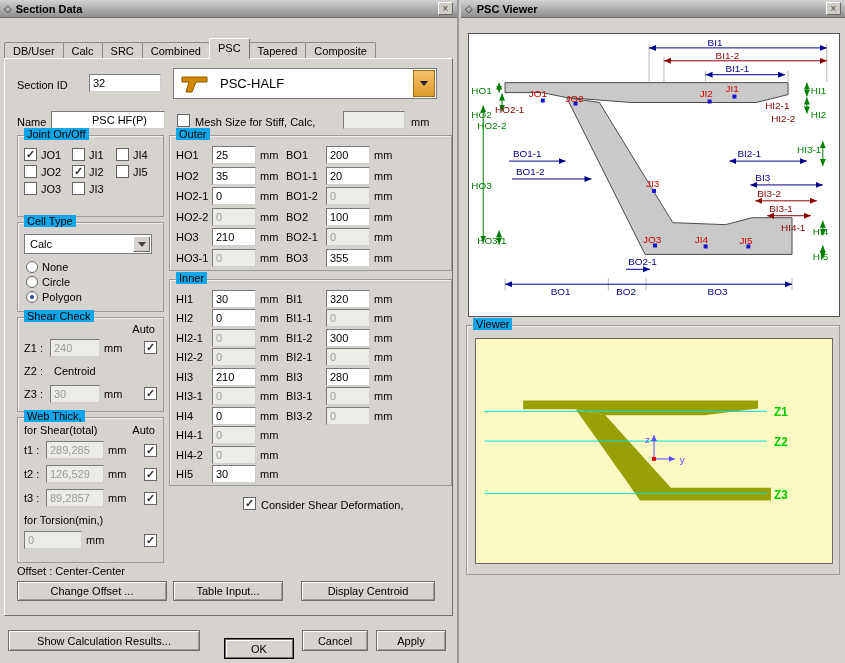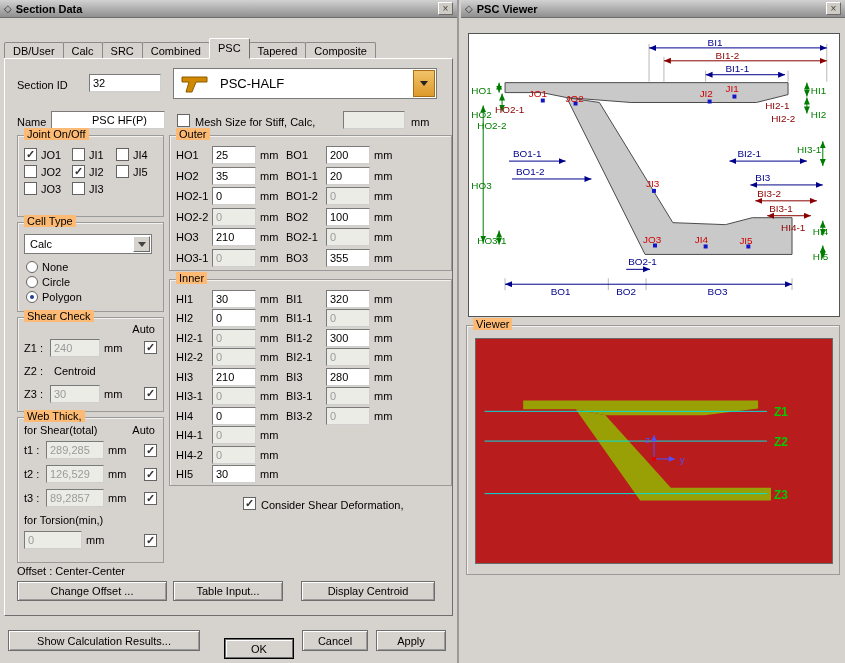--- a/index.html
+++ b/index.html
@@ -16,21 +16,21 @@
   .tab{border:1px solid #8a8a8a;border-bottom:none;padding:2px 8px 1px;height:17px;background:#d6d3ce;border-radius:2px 2px 0 0;margin-right:-1px;white-space:nowrap;}
   .tab.active{font-weight:normal;height:21px;padding-top:3px;position:relative;z-index:3;border-color:#fff #6e6e6e #d6d3ce #fff;border-bottom:1px solid #d6d3ce;text-align:center;}
   .tabpage{position:absolute;left:4px;top:58px;width:449px;height:558px;border:1px solid;border-color:#fff #6e6e6e #6e6e6e #fff;background:#d6d3ce;z-index:1;}
   .lbl{position:absolute;white-space:nowrap;}
   .tbox{background:#fff;border:1px solid #7a7a7a;border-bottom-color:#cfcfcf;border-right-color:#cfcfcf;height:18px;font-family:"Liberation Sans",sans-serif;font-size:11px;padding:0 3px;color:#000;}
   .tbox.dis{background:#ecece6;color:#9a9a9a;}
   .cbx{display:inline-flex;width:13px;height:13px;background:#fff;border:1px solid #646464;align-items:center;justify-content:center;font-size:11px;font-weight:bold;line-height:1;color:#333;flex:none;}
   .radio{display:inline-block;width:12px;height:12px;border-radius:50%;border:1px solid #646464;background:#fff;position:relative;flex:none;}
   .radio.sel::after{content:"";position:absolute;left:3px;top:3px;width:4px;height:4px;border-radius:50%;background:#1e3f9e;}
   .group{position:absolute;border:1px solid #9a9a9a;box-shadow:inset 1px 1px 0 #f2f1ee;}
-  .legend{position:absolute;top:-8px;left:6px;background:#fdba74;padding:0 3px;white-space:nowrap;}
+  .legend{position:absolute;top:-8px;left:6px;background:#0ea5e9;padding:0 3px;white-space:nowrap;}
   .btn{position:absolute;background:#d6d3ce;border:1px solid #6e6e6e;box-shadow:inset 1px 1px 0 #fff,inset -1px -1px 0 #9a9a9a;display:flex;align-items:center;justify-content:center;font-family:"Liberation Sans",sans-serif;font-size:11px;cursor:default;white-space:nowrap;}
   .btn.default{border:1px solid #000;box-shadow:inset 0 0 0 1px #6e6e6e,inset 2px 2px 0 #fff;}
   .combo-big{position:absolute;left:168px;top:9px;width:264px;height:31px;background:#fff;border:1px solid #7a7a7a;display:flex;align-items:center;}
   .combo-big .ctext{margin-left:10px;font-size:13px;}
   .combo-big .cbtn{position:absolute;right:1px;top:1px;bottom:1px;width:22px;background:linear-gradient(#f2c36a,#dd9a2b);border:1px solid #a86f12;display:flex;align-items:center;justify-content:center;}
   .combo-sm{position:absolute;background:#fff;border:1px solid #7a7a7a;height:20px;display:flex;align-items:center;padding-left:5px;}
   .combo-sm .cbtn{position:absolute;right:1px;top:1px;bottom:1px;width:17px;background:#d6d3ce;border:1px solid;border-color:#fff #6a6a6a #6a6a6a #fff;display:flex;align-items:center;justify-content:center;}
   .tri{width:0;height:0;border-left:4px solid transparent;border-right:4px solid transparent;border-top:5px solid #222;}
   .cbrow{display:flex;align-items:center;gap:4px;}
   .dim-row{display:flex;align-items:center;padding-left:6px;}
@@ -39,21 +39,21 @@
   .din{width:44px;flex:none;}
   .unit{width:22px;padding-left:4px;flex:none;}
   .srow{display:flex;align-items:center;height:23px;padding:0 6px;}
   .slab{width:26px;flex:none;}
   .sval{padding-left:4px;}
   .wrow{display:flex;align-items:center;height:24px;padding:0 6px;}
   .wlab{width:22px;flex:none;}
   .mlauto{margin-left:auto;}
   .diagram-box{position:absolute;left:7px;top:33px;width:372px;height:284px;background:#fff;border:1px solid #555;}
   .viewer-group{position:absolute;left:5px;top:325px;width:374px;height:250px;border:1px solid #9a9a9a;box-shadow:inset 1px 1px 0 #f2f1ee;}
-  .viewer-canvas{position:absolute;left:8px;top:12px;width:358px;height:226px;background:#b91c1c;border:1px solid #6a6a6a;}
+  .viewer-canvas{position:absolute;left:8px;top:12px;width:358px;height:226px;background:#fef9c3;border:1px solid #6a6a6a;}
   svg text{font-family:"Liberation Sans",sans-serif;font-size:10px;}
   #viewer-svg text.zlab{font-size:12px;font-weight:bold;}
 </style>
 </head>
 <body>
 
 <div class="screen">
 
   <div class="window left-window">
     <div class="titlebar">

